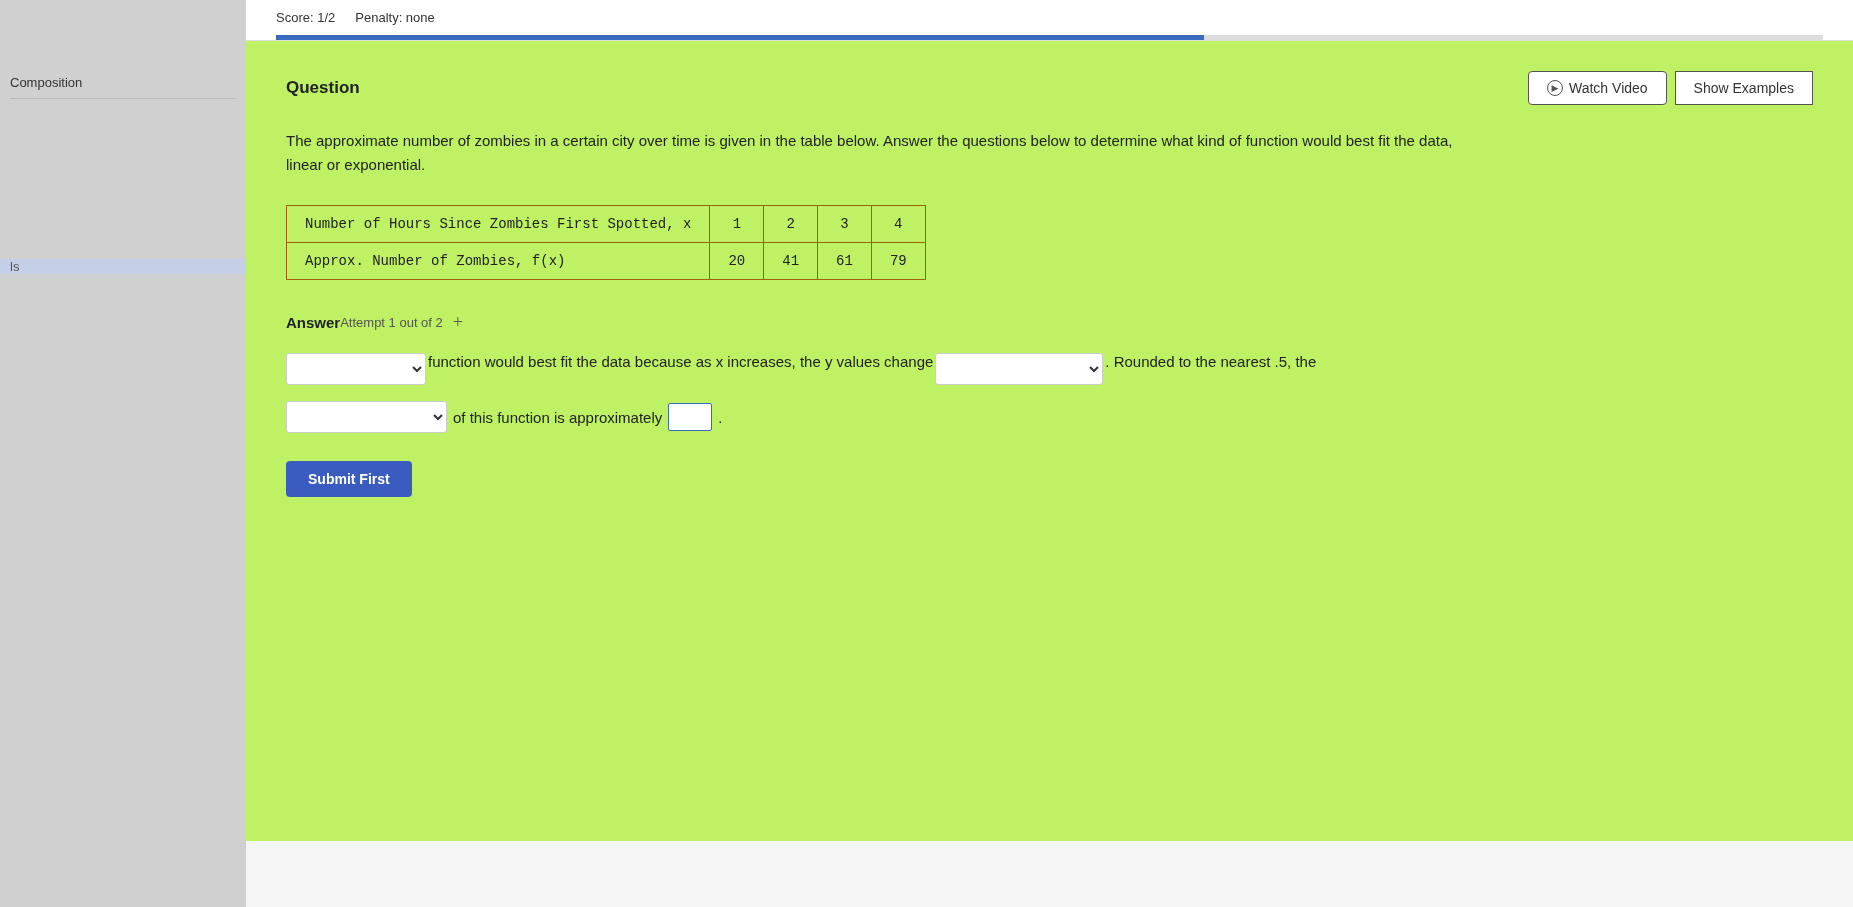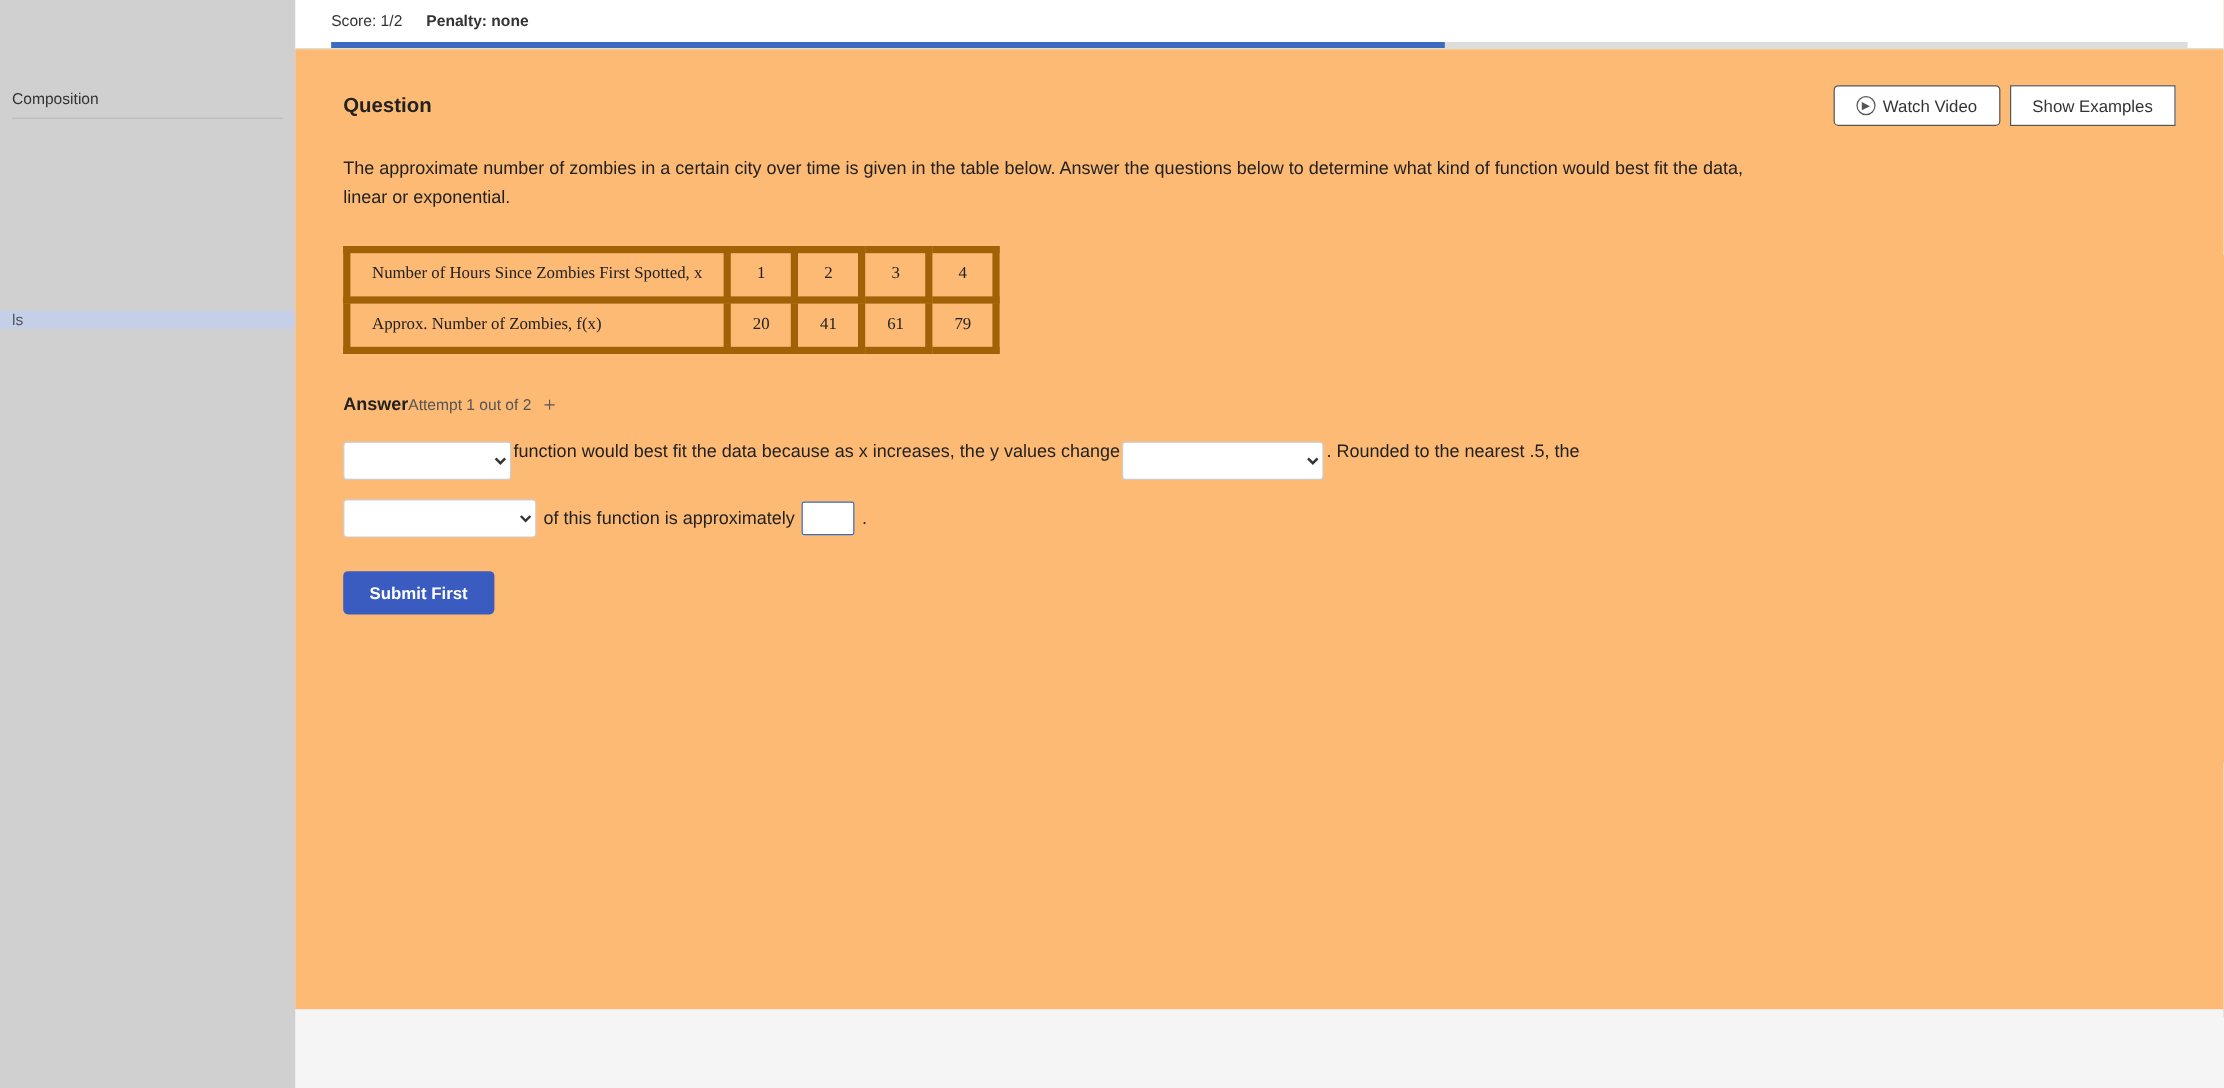--- a/index.html
+++ b/index.html
@@ -52,34 +52,33 @@
     }
     .score-text {
       font-family: Arial, sans-serif;
       font-size: 13px;
       color: #333;
     }
     .penalty-text {
       font-family: Arial, sans-serif;
       font-size: 13px;
       color: #333;
-      font-weight: bold;
     }
     .progress-bar-container {
       height: 5px;
       background: #ddd;
       margin-top: 4px;
     }
     .progress-bar-fill {
       height: 5px;
       background: #3a6bbf;
       width: 60%;
     }
     .question-panel {
-      background: #fdba74;
+      background: #bef264;
       margin: 0;
       padding: 30px 40px 40px 40px;
       min-height: 800px;
     }
     .question-header {
       display: flex;
       justify-content: space-between;
       align-items: center;
       margin-bottom: 24px;
     }
@@ -134,24 +133,24 @@
       line-height: 1.6;
       margin-bottom: 28px;
       max-width: 1200px;
     }
     .data-table {
       border-collapse: collapse;
       margin: 0 auto 32px auto;
       display: block;
     }
     .data-table td, .data-table th {
-      border: 6px solid #a16207;
+      border: 1px solid #a16207;
       padding: 10px 18px;
       text-align: center;
-      font-family: Liberation Serif, serif;
+      font-family: Liberation Mono, monospace;
       font-size: 14px;
       color: #222;
     }
     .data-table td:first-child {
       text-align: left;
       padding-left: 18px;
       min-width: 300px;
     }
     .answer-section {
       margin-top: 10px;

